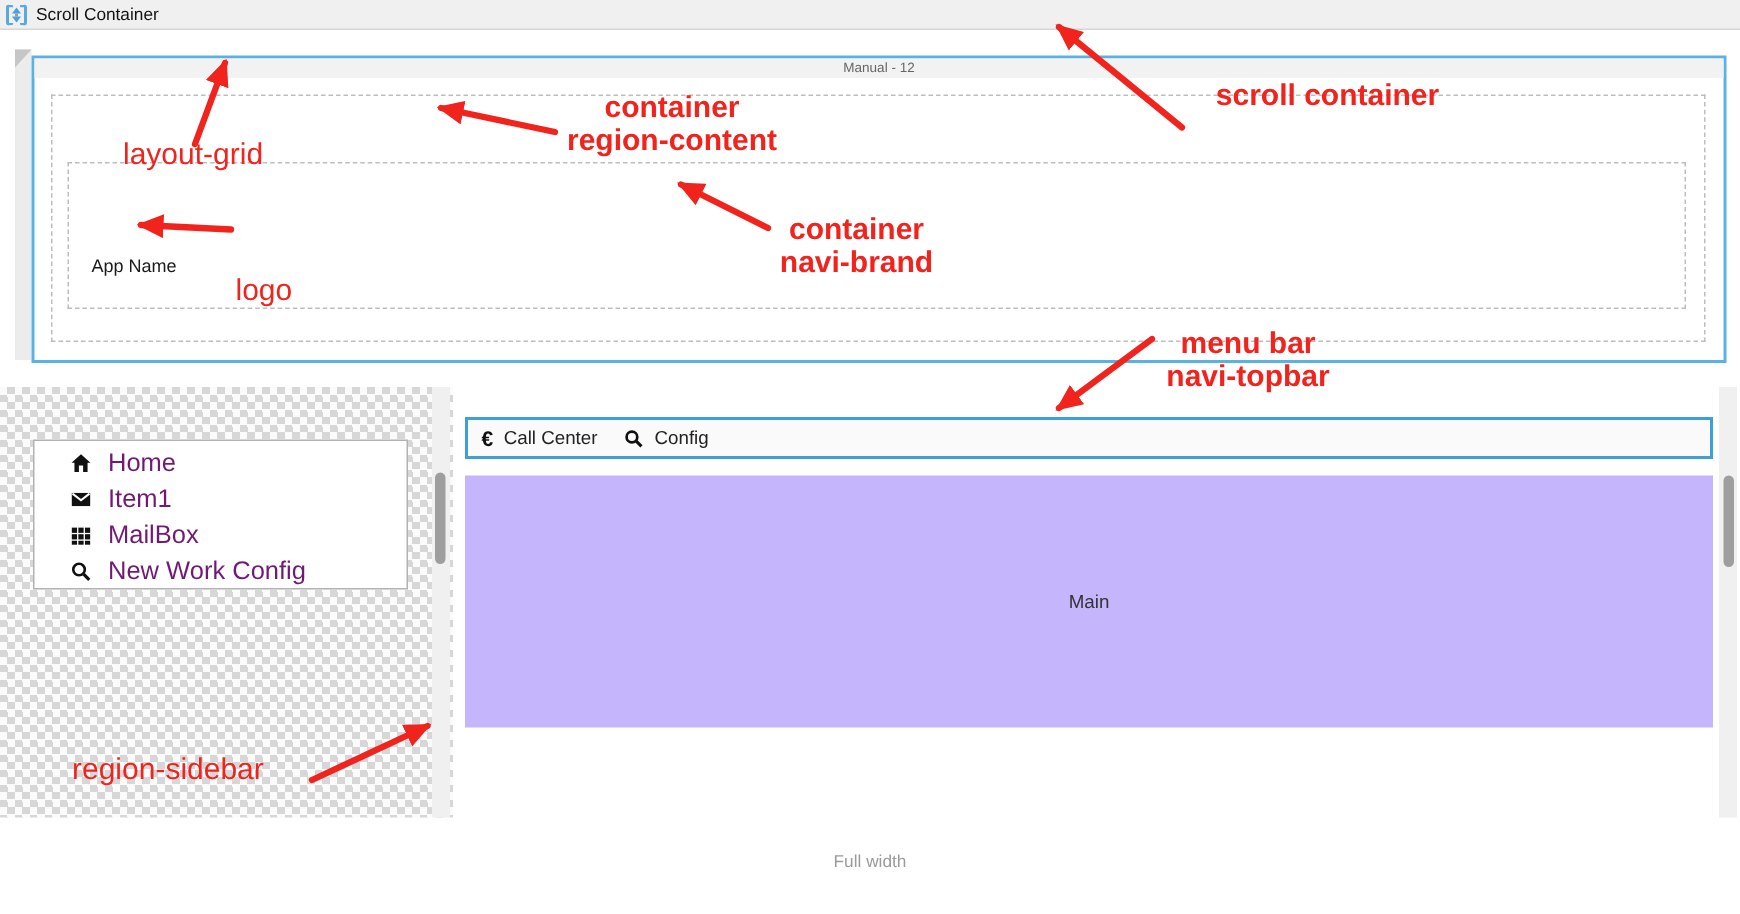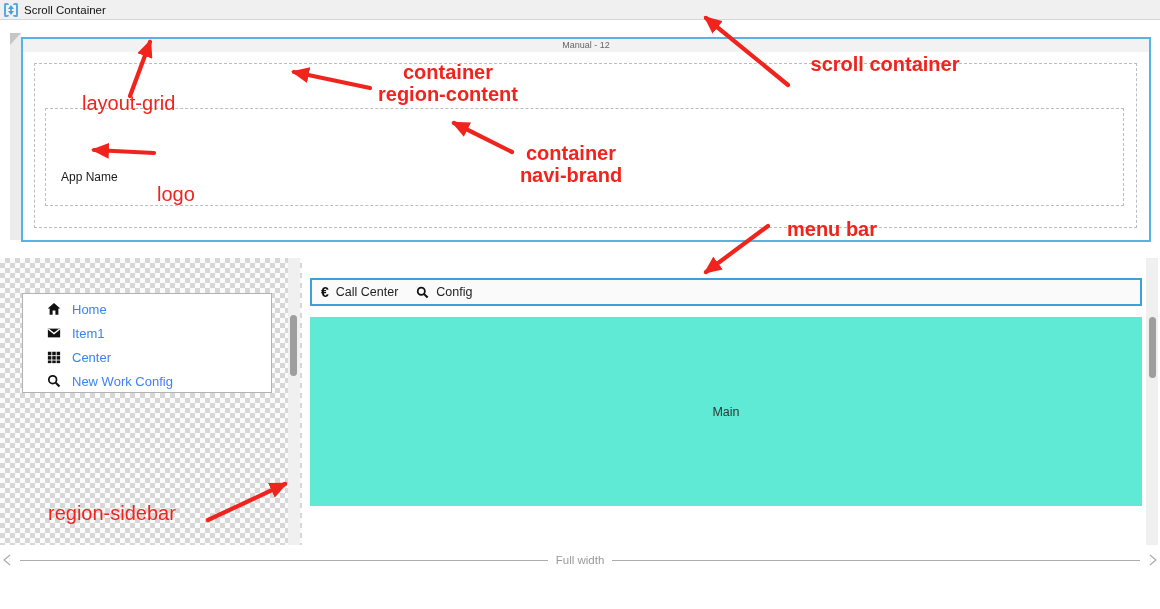--- a/index.html
+++ b/index.html
@@ -49,45 +49,45 @@
 
   
   .checker{
     position:absolute;left:0;top:258px;width:302px;height:287px;
     background:conic-gradient(#d7d7d7 25%,#fbfbfb 0 50%,#d7d7d7 0 75%,#fbfbfb 0) 0 0/10px 10px;
   }
   .side-menu{
     position:absolute;left:22px;top:293px;width:250px;height:100px;
     background:#fff;border:1px solid #b2b2b2;box-sizing:border-box;padding-top:3px;
   }
-  .side-item{display:flex;align-items:center;height:24px;padding-left:24px;gap:11px;font-size:13px;color:#3b82f6;}
+  .side-item{display:flex;align-items:center;height:24px;padding-left:24px;gap:11px;font-size:17px;color:#701a75;}
   .side-item svg{flex:0 0 auto;}
   .sb-track{position:absolute;background:#f0f0f0;}
   .sb-thumb{position:absolute;background:#9e9e9e;border-radius:3.5px;}
   .track-left{left:288px;top:258px;width:12px;height:287px;}
   .thumb-left{left:290px;top:315px;width:7px;height:61px;}
   .track-right{left:1146px;top:258px;width:12px;height:287px;}
   .thumb-right{left:1149px;top:317px;width:7px;height:61px;}
 
   .topmenu{
     position:absolute;left:310px;top:278px;width:832px;height:28px;
     background:#fafafa;border:2px solid #3e9fd9;box-sizing:border-box;
     display:flex;align-items:center;padding-left:9px;gap:18px;
   }
   .topmenu-item{display:flex;align-items:center;gap:7px;font-size:12.5px;color:#222;}
   .euro{font-size:14px;font-weight:700;color:#111;line-height:1;}
   .main-region{
-    position:absolute;left:310px;top:317px;width:832px;height:189px;background:#5eead4;
+    position:absolute;left:310px;top:317px;width:832px;height:168px;background:#c4b5fd;
     display:flex;align-items:center;justify-content:center;font-size:12.5px;color:#333;
   }
 
   
   .divider{
     position:absolute;left:0;right:0;top:552px;height:16px;
-    display:flex;align-items:center;gap:8px;padding:0 2px;
+    display:flex;align-items:center;gap:8px;padding:0 2px;flex-direction:column;
   }
   .divider .line{flex:1;border-top:1px solid #adadad;}
   .divider .dlabel{font-size:11.5px;color:#9a9a9a;white-space:nowrap;}
 </style>
 </head>
 <body>
 
 <div class="stage">
 
   <div class="titlebar">
@@ -137,21 +137,21 @@
             <rect x="6" y="2" width="4" height="4"></rect>
             <rect x="11" y="2" width="4" height="4"></rect>
           <rect x="1" y="7" width="4" height="4"></rect>
             <rect x="6" y="7" width="4" height="4"></rect>
             <rect x="11" y="7" width="4" height="4"></rect>
           <rect x="1" y="12" width="4" height="3"></rect>
             <rect x="6" y="12" width="4" height="3"></rect>
             <rect x="11" y="12" width="4" height="3"></rect>
         </g>
       </svg>
-      <span>Center</span>
+      <span>MailBox</span>
     </div>
     <div class="side-item">
       <svg width="14" height="14" viewBox="0 0 16 16">
           <circle cx="6.5" cy="6.5" r="4.4" fill="none" stroke="#111" stroke-width="2"></circle>
           <line x1="10" y1="10" x2="14.3" y2="14.3" stroke="#111" stroke-width="2.4"></line>
         </svg>
       <span>New Work Config</span>
     </div>
   </div>
 
@@ -203,20 +203,21 @@
   </div>
   <div class="anno" style="left:157px;top:139px;margin-top:44px;">
     <div>logo</div>
   </div>
   <div class="anno center" style="left:500px;top:142px;width:142px;">
     <div>container</div>
     <div>navi-brand</div>
   </div>
   <div class="anno center" style="left:758px;top:178px;width:148px;margin-top:40px;">
     <div>menu bar</div>
+    <div>navi-topbar</div>
   </div>
   <div class="anno" style="left:48px;top:502px;">
     <div>region-sidebar</div>
   </div>
 
   <svg class="arrows">
     <defs>
       <marker id="ah" markerUnits="userSpaceOnUse" markerWidth="18" markerHeight="16" refX="15" refY="8" orient="auto">
         <polygon points="0,0 18,8 0,16" fill="#f1231d"></polygon>
       </marker>

